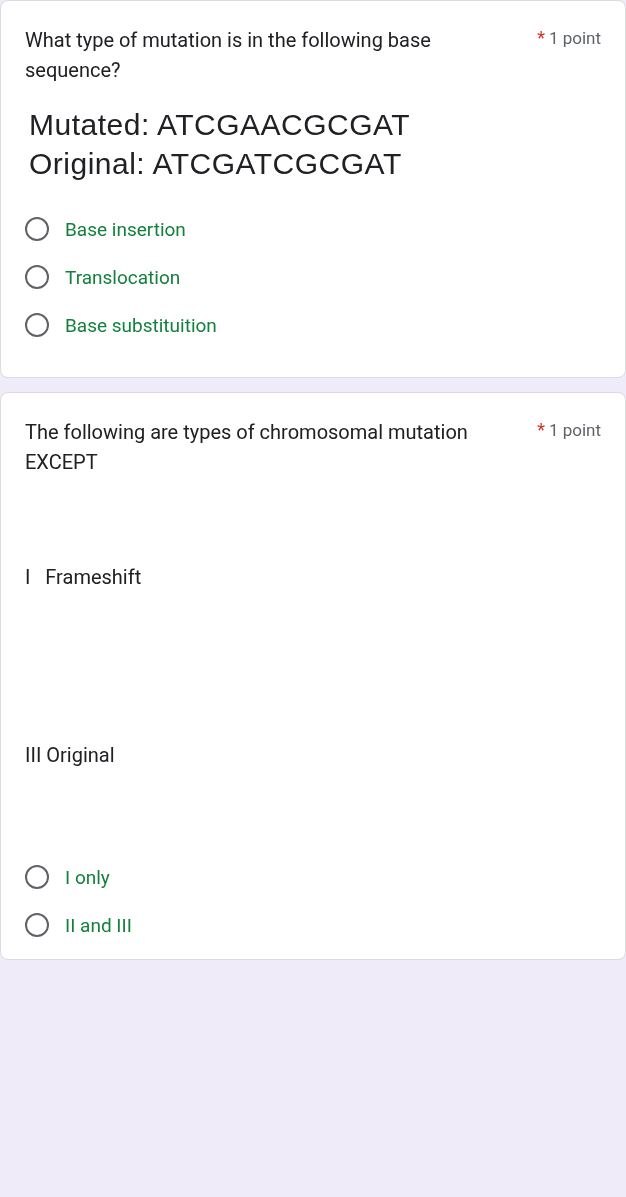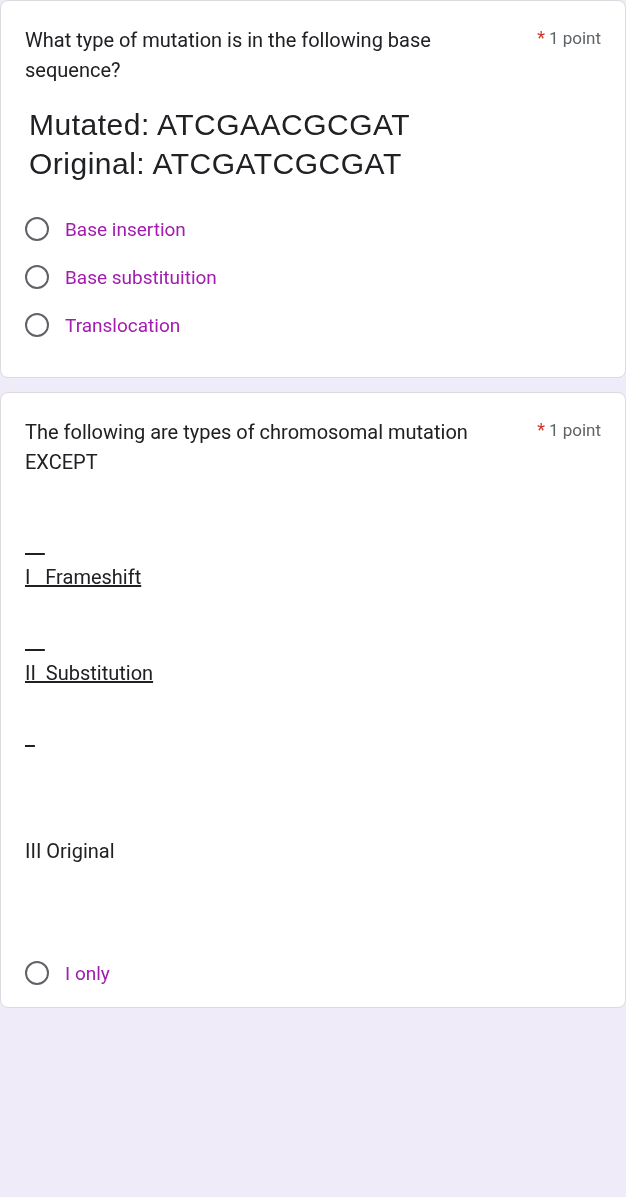--- a/index.html
+++ b/index.html
@@ -59,21 +59,21 @@
   }
   .radio {
     width: 24px;
     height: 24px;
     border: 2.5px solid #5f6368;
     border-radius: 50%;
     flex-shrink: 0;
   }
   .option-label {
     font-size: 19px;
-    color: #a21caf;
+    color: #15803d;
   }
   .body-block {
     font-size: 20px;
     line-height: 1.6;
     margin-bottom: 18px;
   }
 </style>
 </head>
 <body>
 
@@ -91,45 +91,48 @@
     <div>Original:  ATCGATCGCGAT</div>
   </div>
 
   <div class="options">
     <div class="option">
       <span class="radio"></span>
       <span class="option-label">Base insertion</span>
     </div>
     <div class="option">
       <span class="radio"></span>
-      <span class="option-label">Base substituition</span>
+      <span class="option-label">Translocation</span>
     </div>
     <div class="option">
       <span class="radio"></span>
-      <span class="option-label">Translocation</span>
+      <span class="option-label">Base substituition</span>
     </div>
   </div>
 </div>
 
 <div class="card" style="padding-bottom:10px;">
   <div class="card-header">
     <div class="question-text">The following are types of chromosomal mutation EXCEPT</div>
     <div class="points-wrap">
       <span class="asterisk">*</span>
       <span>1 point</span>
     </div>
   </div>
 
-  <div class="body-block" style="margin-top:18px; white-space:pre;text-decoration:underline;">
+  <div class="body-block" style="margin-top:18px; white-space:pre;">
     <div>I   Frameshift</div>
-    <div>II  Substitution</div>
   </div>
   <div class="body-block" style="white-space:pre;">
     <div>III Original</div>
   </div>
 
   <div class="options">
     <div class="option">
       <span class="radio"></span>
       <span class="option-label">I only</span>
     </div>
+    <div class="option">
+      <span class="radio"></span>
+      <span class="option-label">II and III</span>
+    </div>
   </div>
 </div>
 
 </body></html>

